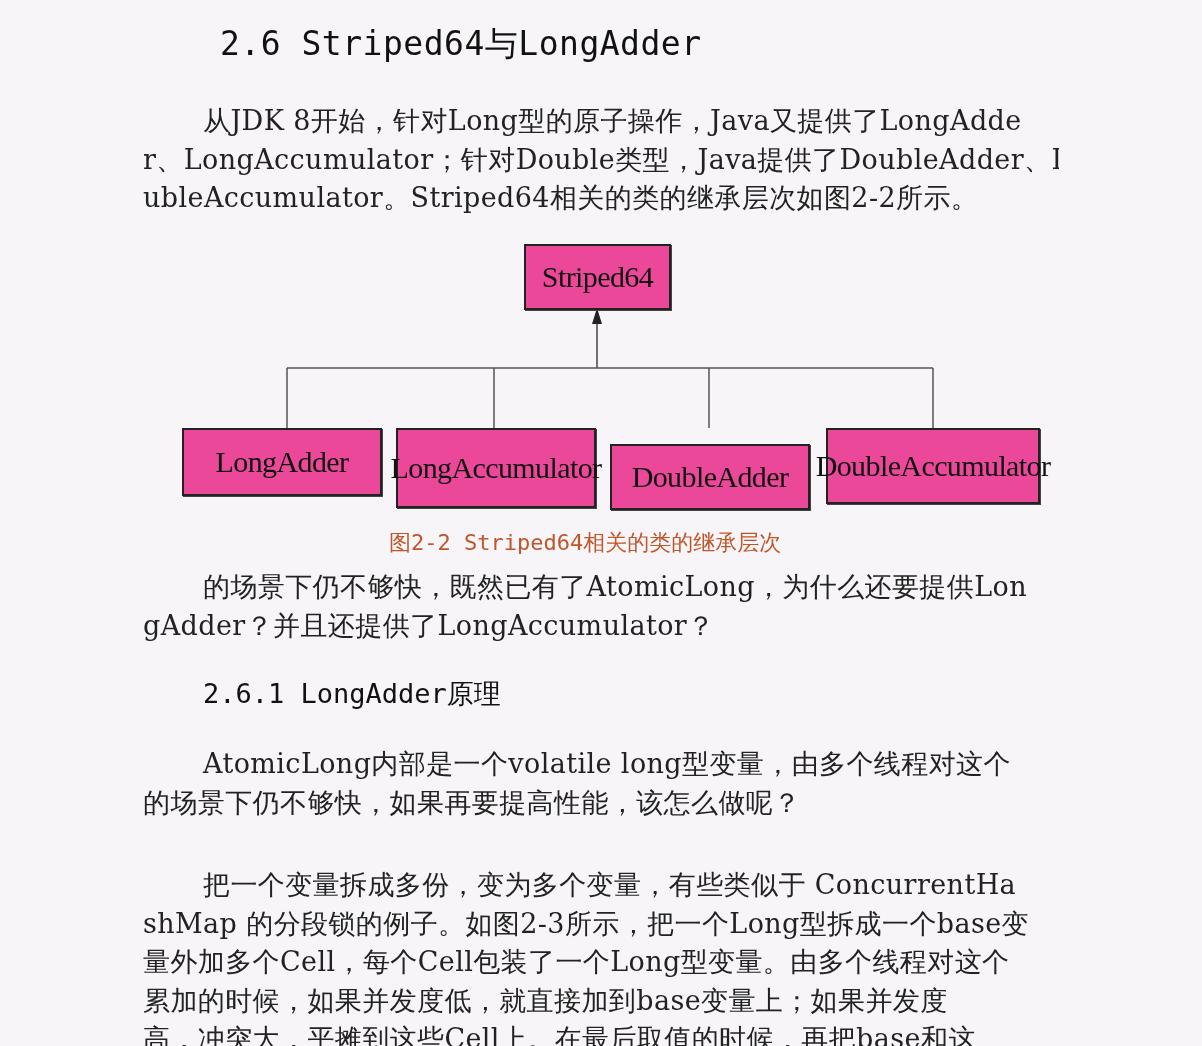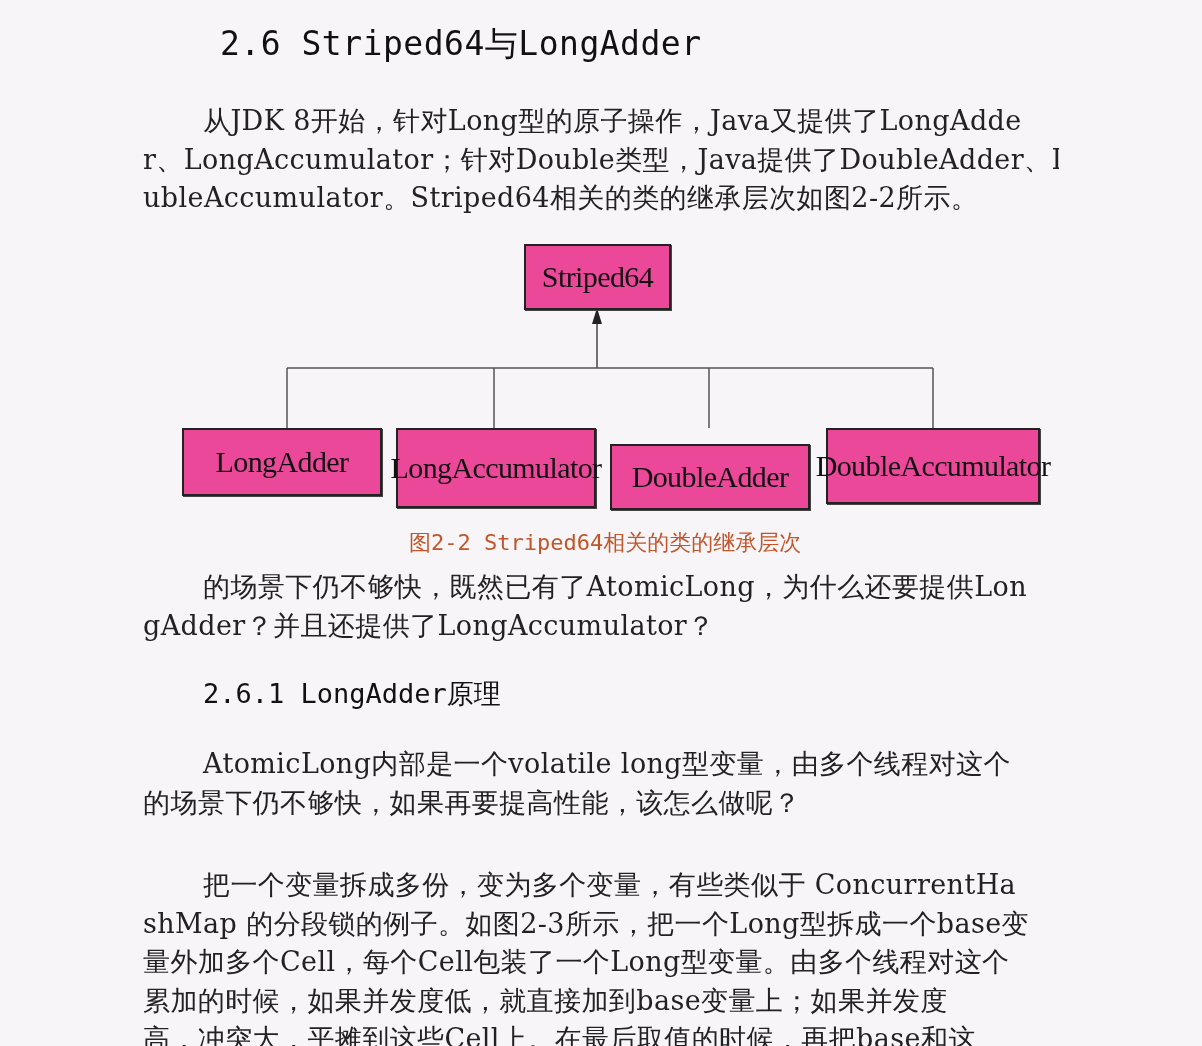--- a/index.html
+++ b/index.html
@@ -37,21 +37,21 @@
     position: absolute; border: 2px solid #222; background: #ec4899;
     box-shadow: 1px 1px 0 #444;
     font-family: "Liberation Serif", "DejaVu Serif", serif;
     font-size: 30px; color: #111;
     display: flex; align-items: center; justify-content: center;
     box-sizing: border-box; white-space: nowrap; letter-spacing: -0.6px;
   }
   .caption {
     position: absolute; left: 389px; top: 528px;
     font-family: "DejaVu Sans Mono", "Liberation Mono", monospace;
-    font-size: 22px; color: #c0562a; white-space: nowrap; margin-left: 20px;
+    font-size: 22px; color: #c0562a; white-space: nowrap;
   }
   .watermark {
     position: absolute; left: 806px; top: 978px;
     font-family: "DejaVu Sans", "Liberation Sans", sans-serif;
     font-size: 31px; color: rgba(160,160,160,0.75);
     white-space: nowrap; letter-spacing: 1px;
     text-shadow: 0 0 1px rgba(255,255,255,0.9);
   }
 </style>
 </head>

